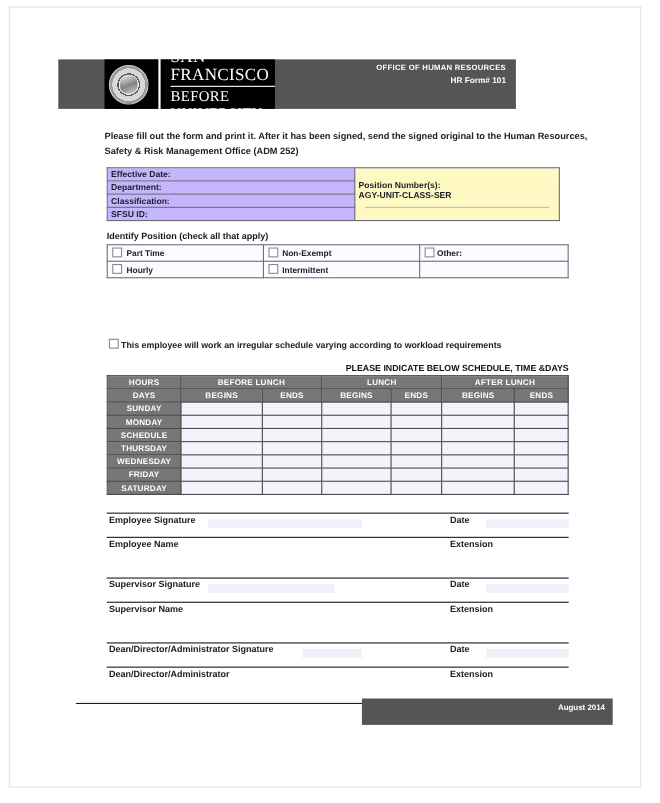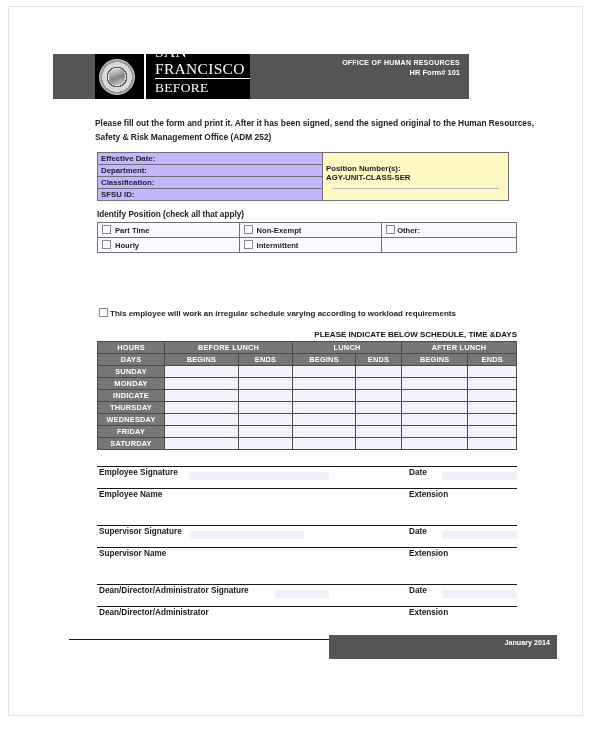--- a/index.html
+++ b/index.html
@@ -390,21 +390,21 @@
     <tr>
       <td class="daycell">MONDAY</td>
       <td class="cell"></td>
       <td class="cell"></td>
       <td class="cell"></td>
       <td class="cell"></td>
       <td class="cell"></td>
       <td class="cell"></td>
     </tr>
     <tr>
-      <td class="daycell">INDICATE</td>
+      <td class="daycell">SCHEDULE</td>
       <td class="cell"></td>
       <td class="cell"></td>
       <td class="cell"></td>
       <td class="cell"></td>
       <td class="cell"></td>
       <td class="cell"></td>
     </tr>
     <tr>
       <td class="daycell">THURSDAY</td>
       <td class="cell"></td>
@@ -484,16 +484,16 @@
     </div>
     <div class="sig-line-row" style="margin-top:6px;">
       <div class="sig-rule"></div>
       <div class="sig-label l">Dean/Director/Administrator</div>
       <div class="sig-label r">Extension</div>
     </div>
   </div>
 
   <div class="footer-rule"></div>
   <div class="footer-bar">
-    <div>January 2014</div>
+    <div>August 2014</div>
   </div>
 
 </div>
 
 </body></html>

